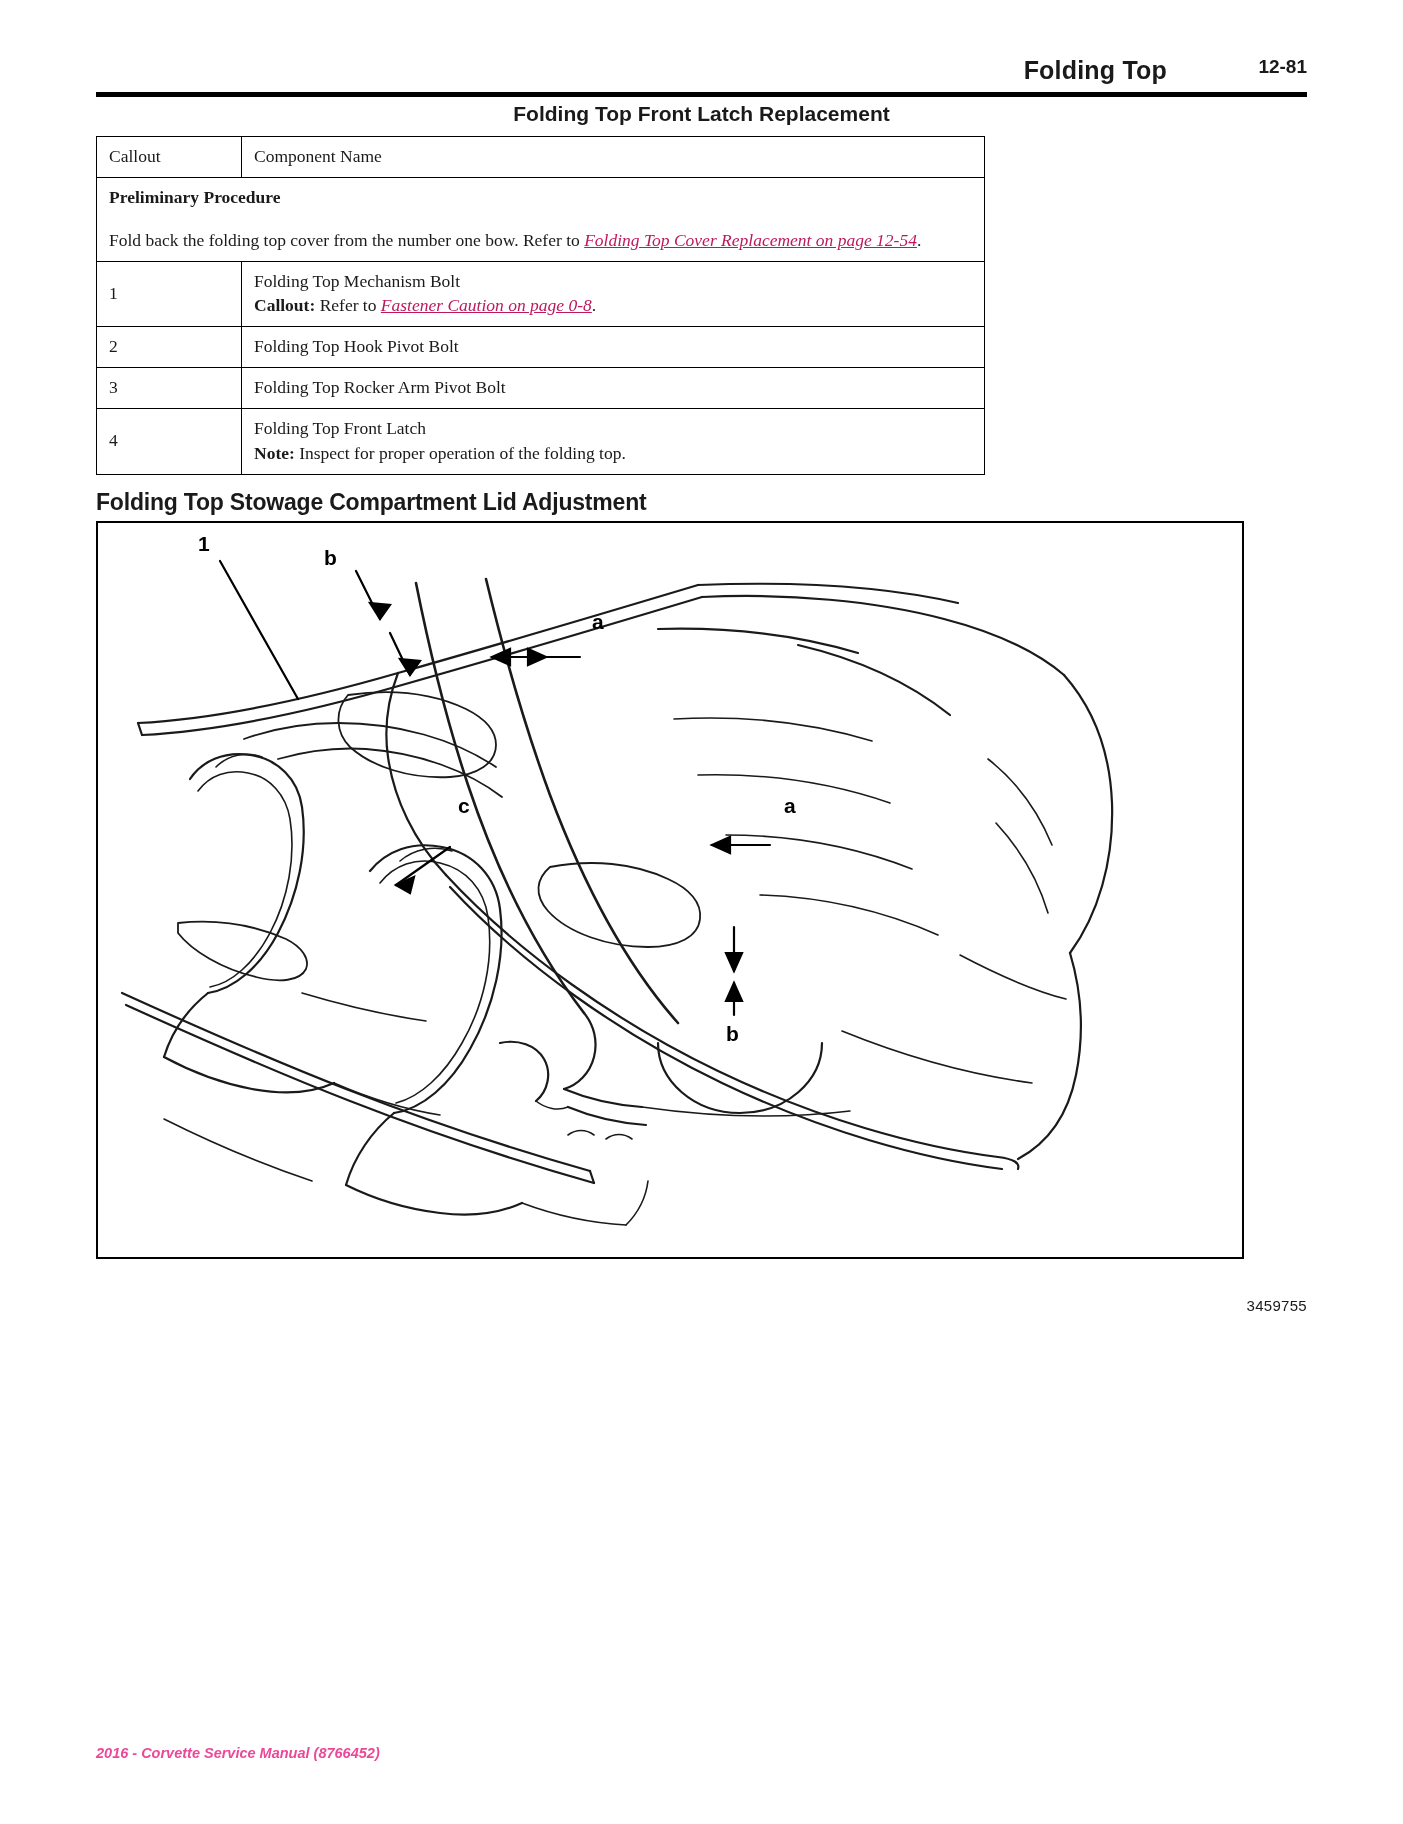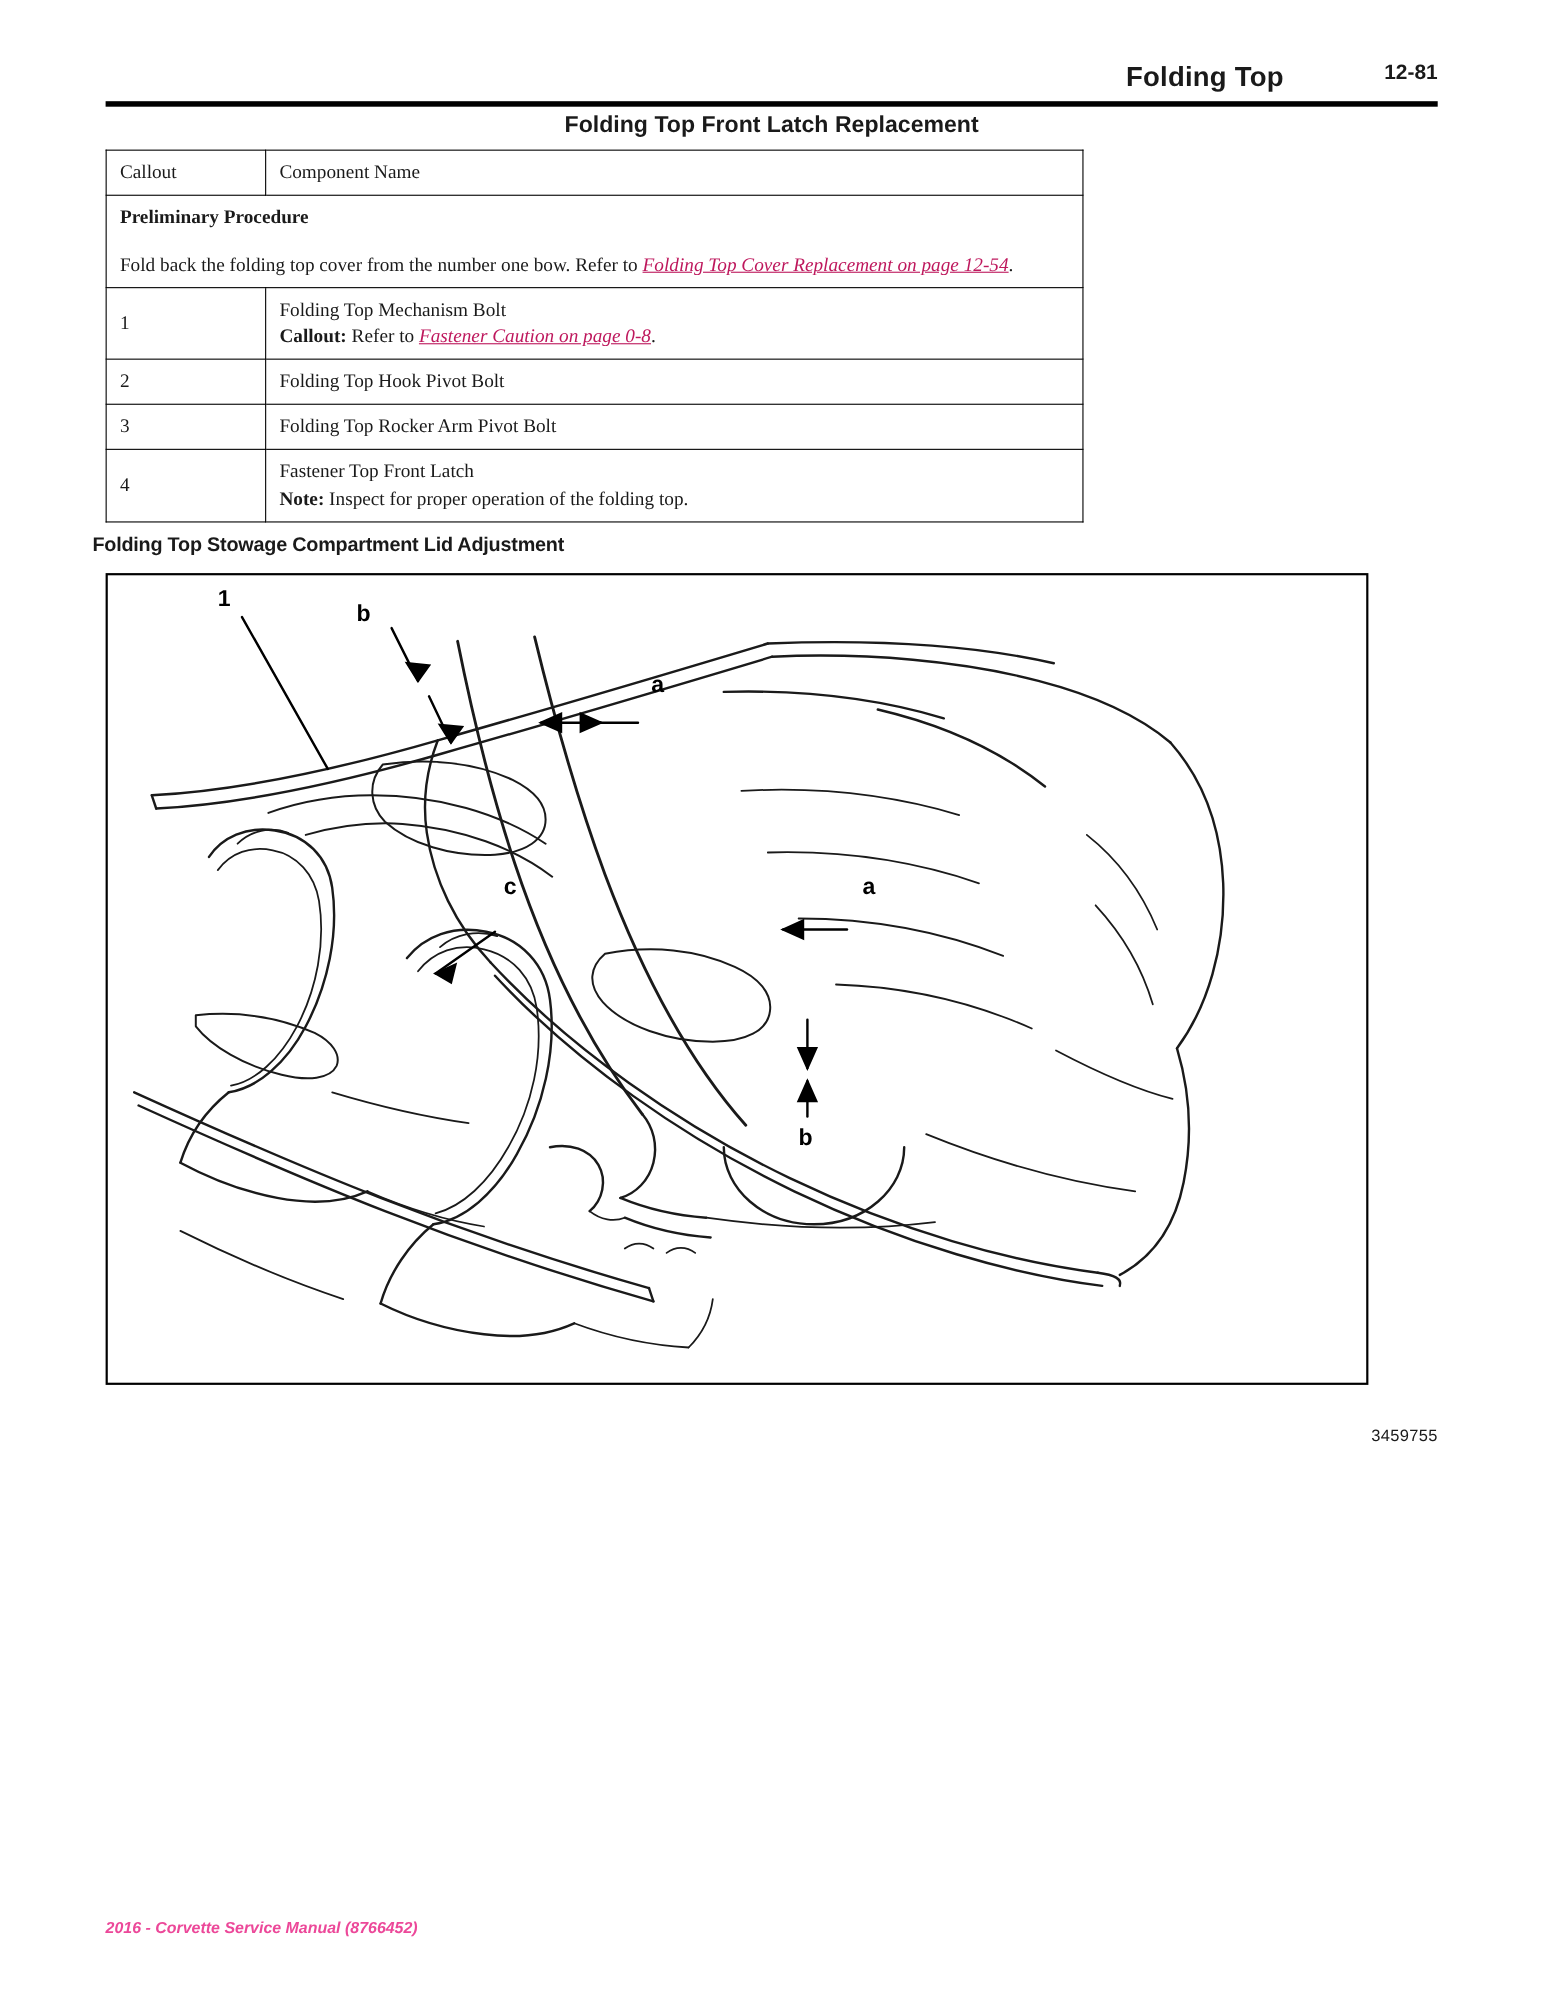--- a/index.html
+++ b/index.html
@@ -101,23 +101,23 @@
   }
   .prelim-head {
     font-weight: bold;
     display: block;
     margin-bottom: 18px;
   }
 
   
   .section-heading {
     position: absolute;
-    left: 84px;
+    left: 96px;
     top: 470px;
-    font-size: 18px;
+    font-size: 23px;
     font-weight: bold;
     letter-spacing: -0.2px;
     text-align: right;
   }
 
   
   .figure-frame {
     position: absolute;
     left: 96px;
     top: 521px;
@@ -189,21 +189,21 @@
     </tr>
     <tr>
       <td class="col-callout cell-callout">3</td>
       <td>
         <div>Folding Top Rocker Arm Pivot Bolt</div>
       </td>
     </tr>
     <tr>
       <td class="col-callout cell-callout">4</td>
       <td>
-        <div>Fastener Top Front Latch</div>
+        <div>Folding Top Front Latch</div>
         <div><span class="bold-label">Note:</span><span> Inspect for proper operation of the folding top.</span></div>
       </td>
     </tr>
   </tbody>
     </table>
 
   <h2 class="section-heading">Folding Top Stowage Compartment Lid Adjustment</h2>
 
   <div class="figure-frame">
     <svg width="1144" height="734" viewBox="0 0 1144 734" xmlns="http://www.w3.org/2000/svg">

